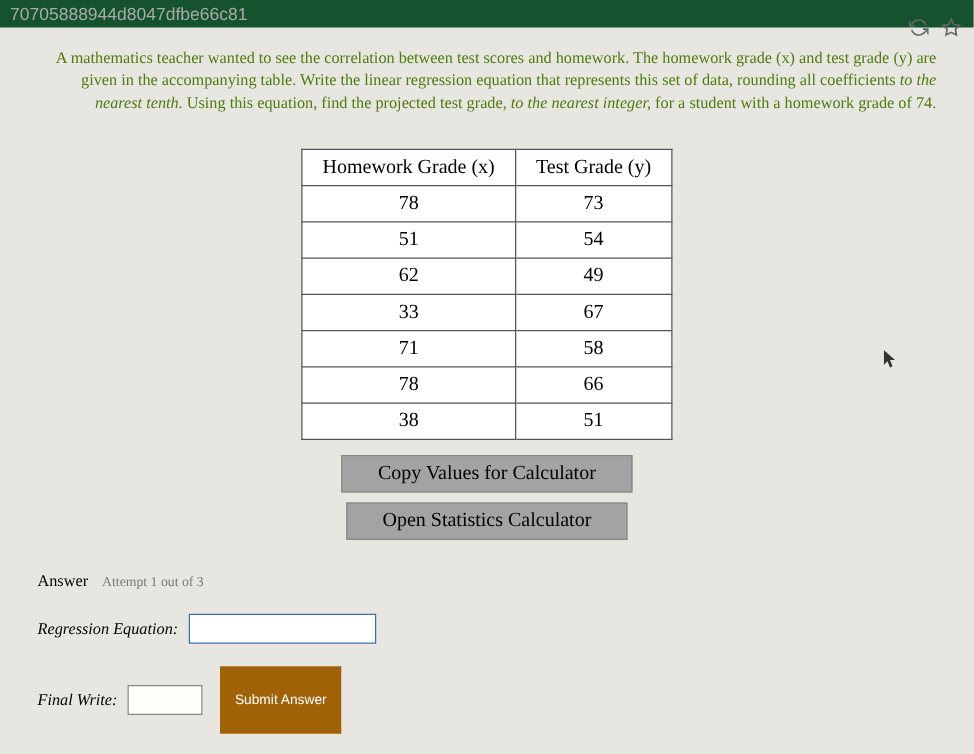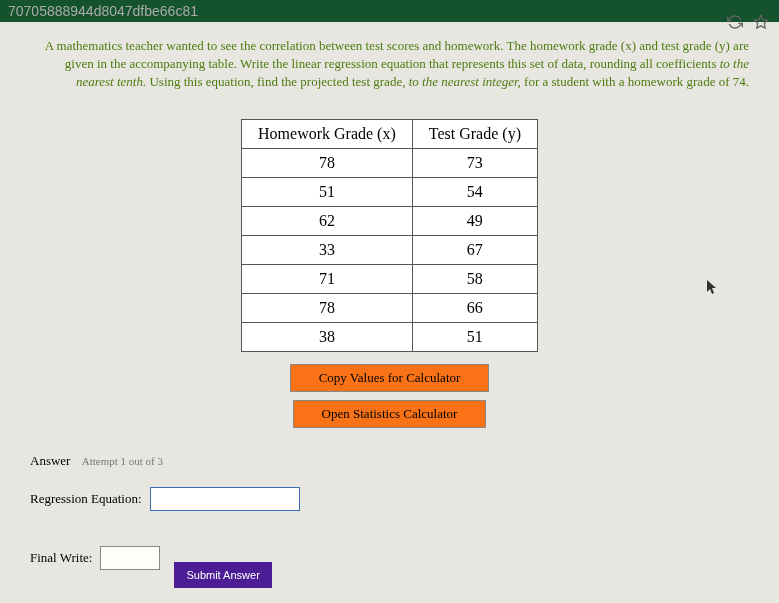--- a/index.html
+++ b/index.html
@@ -58,66 +58,65 @@
     }
     .button-stack {
       display: flex;
       flex-direction: column;
       align-items: center;
       gap: 8px;
       margin-bottom: 25px;
     }
     .calc-btn {
       border: 1px solid #888;
-      background: #f97316;
+      background: #a3a3a3;
       padding: 5px 28px;
-      font-size: 13px;
+      font-size: 16px;
       font-family: Georgia, serif;
       cursor: pointer;
     }
     .answer-section {
       margin-top: 10px;
     }
     .answer-header {
       font-size: 13px;
       margin-bottom: 18px;
     }
     .answer-bold { font-weight: normal; }
     .attempt { color: #777; font-size: 11px; margin-left: 8px; }
     .input-row {
       display: flex;
       align-items: center;
       margin-bottom: 18px;
       font-size: 13px;
     }
-    .input-label { margin-right: 8px; }
+    .input-label { margin-right: 8px; font-style: italic; }
     .eq-input {
       width: 150px;
       height: 24px;
       border: 1.5px solid #3a6db0;
       background: #fff;
       padding: 2px 4px;
     }
     .ans-input {
       width: 60px;
       height: 24px;
       border: 1px solid #888;
       background: #fdfdf9;
       padding: 2px 4px;
       margin-right: 14px;
     }
     .submit-btn {
-      background: #4c1d95;
+      background: #a16207;
       color: #fff;
       border: none;
-      padding: 7px 12px;
+      padding: 21px 12px;
       font-size: 11px;
       font-family: Arial, sans-serif;
       cursor: pointer;
-      margin-top: 33px;
     }
     .cursor-icon {
       position: absolute;
       right: 60px;
       top: 280px;
       color: #333;
       font-size: 14px;
     }
   </style>
 </head>

